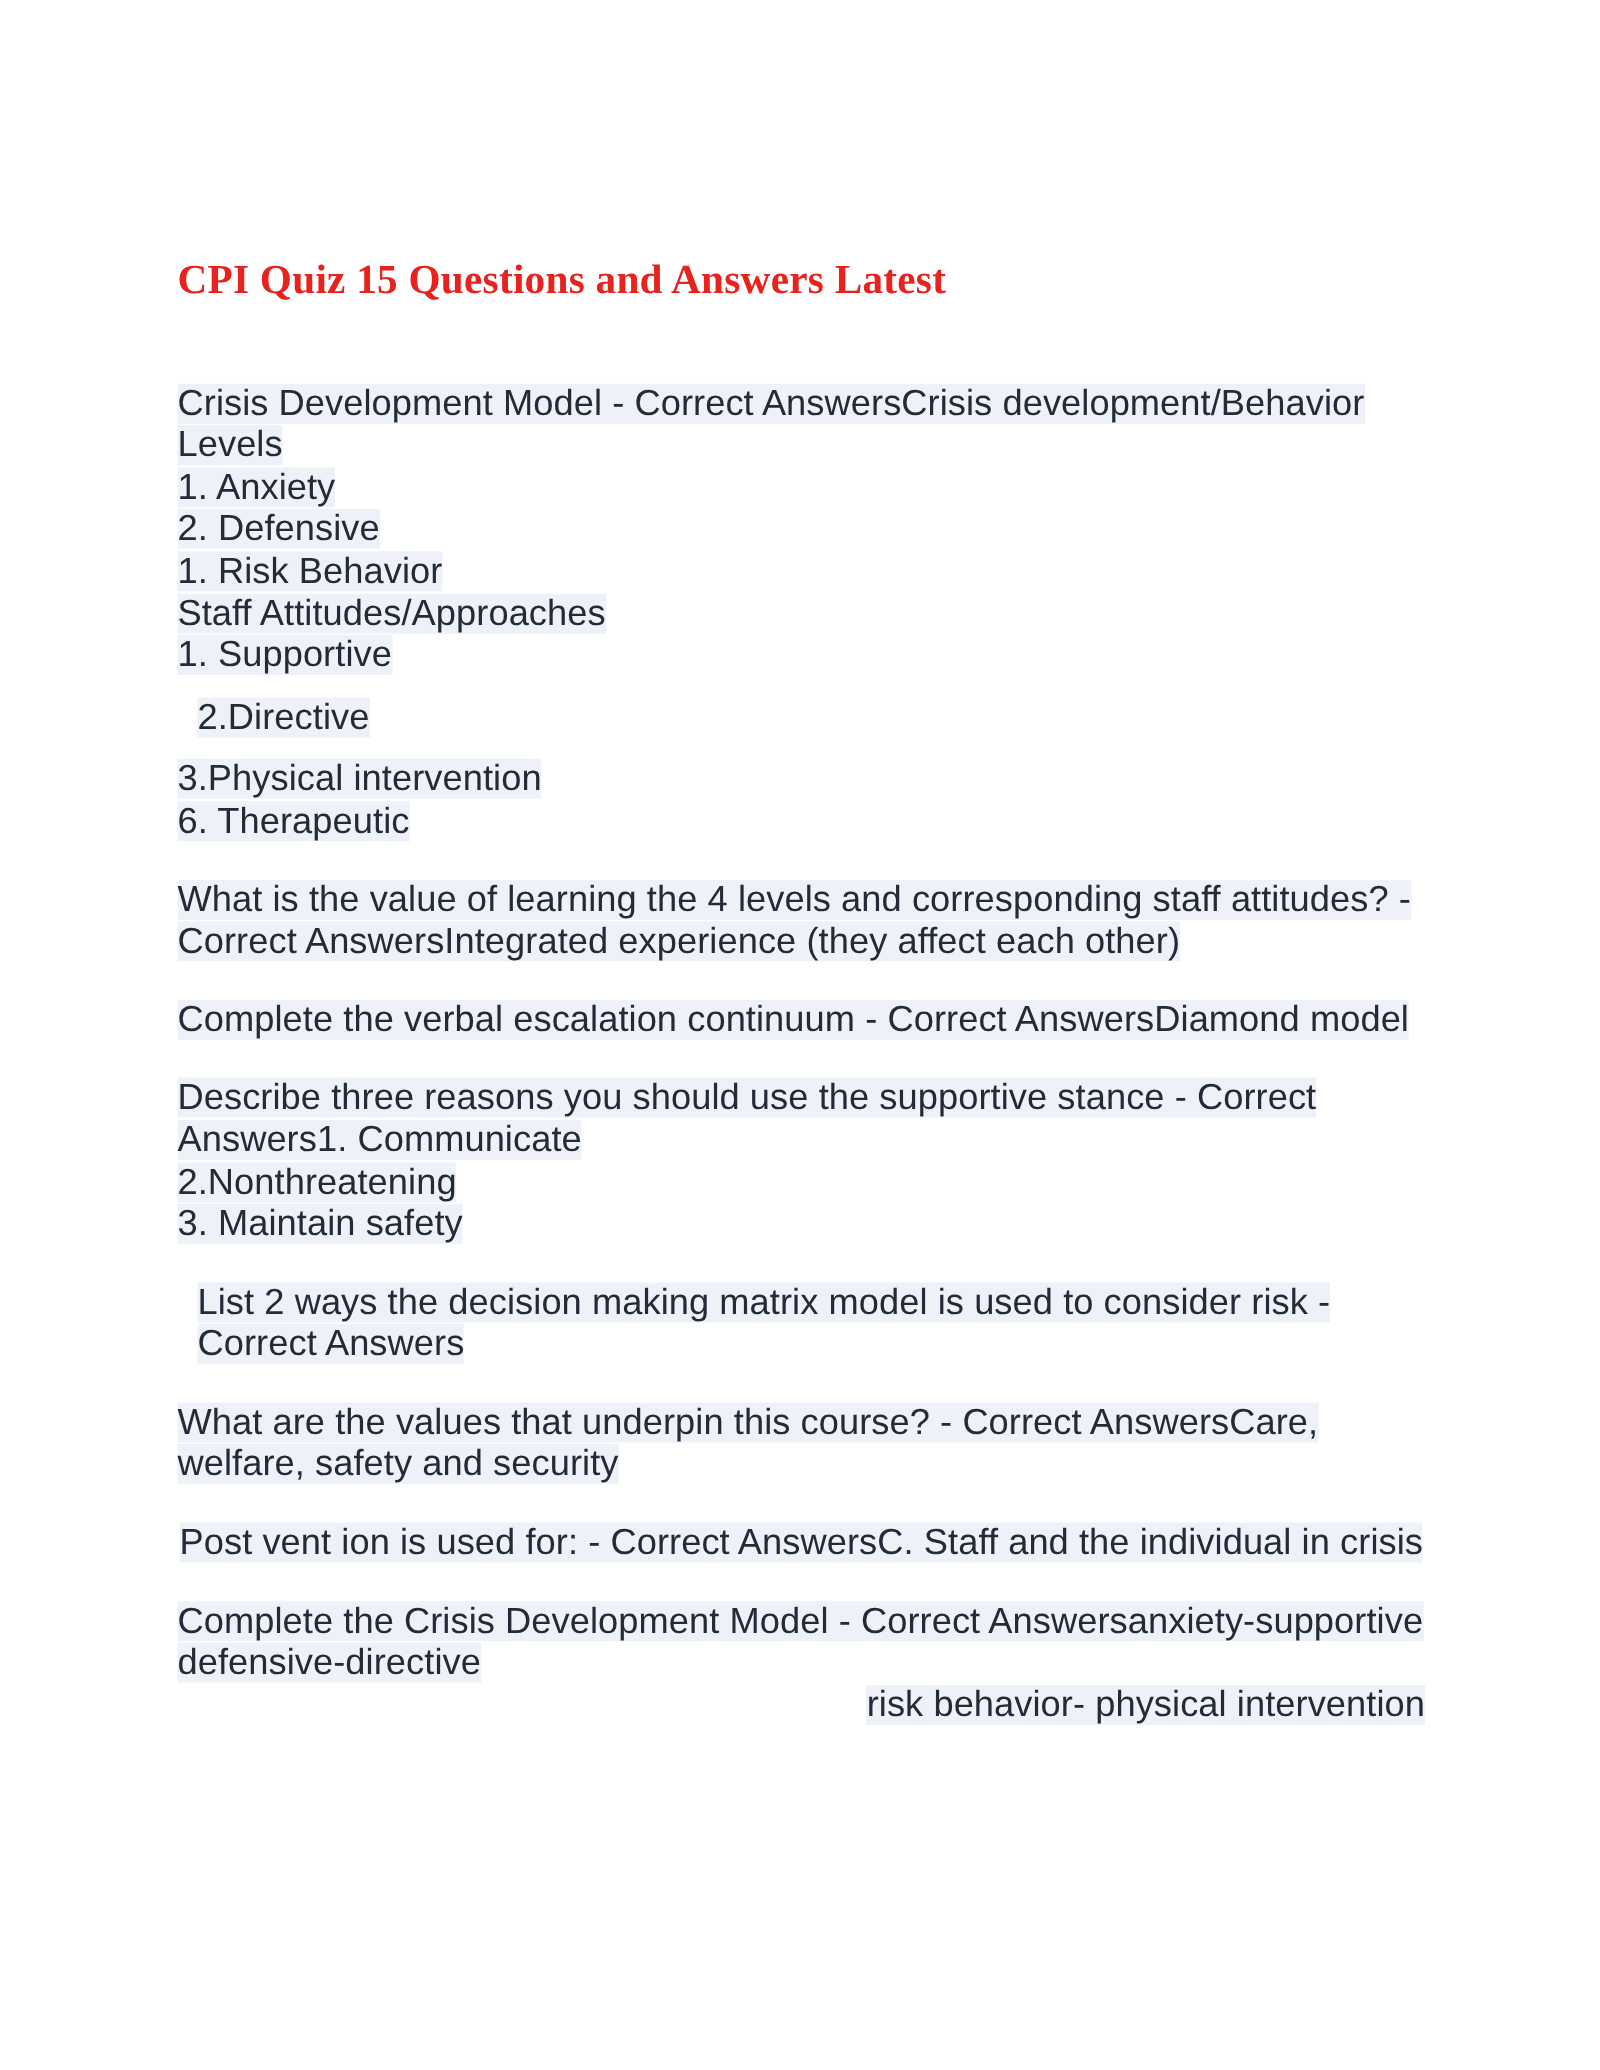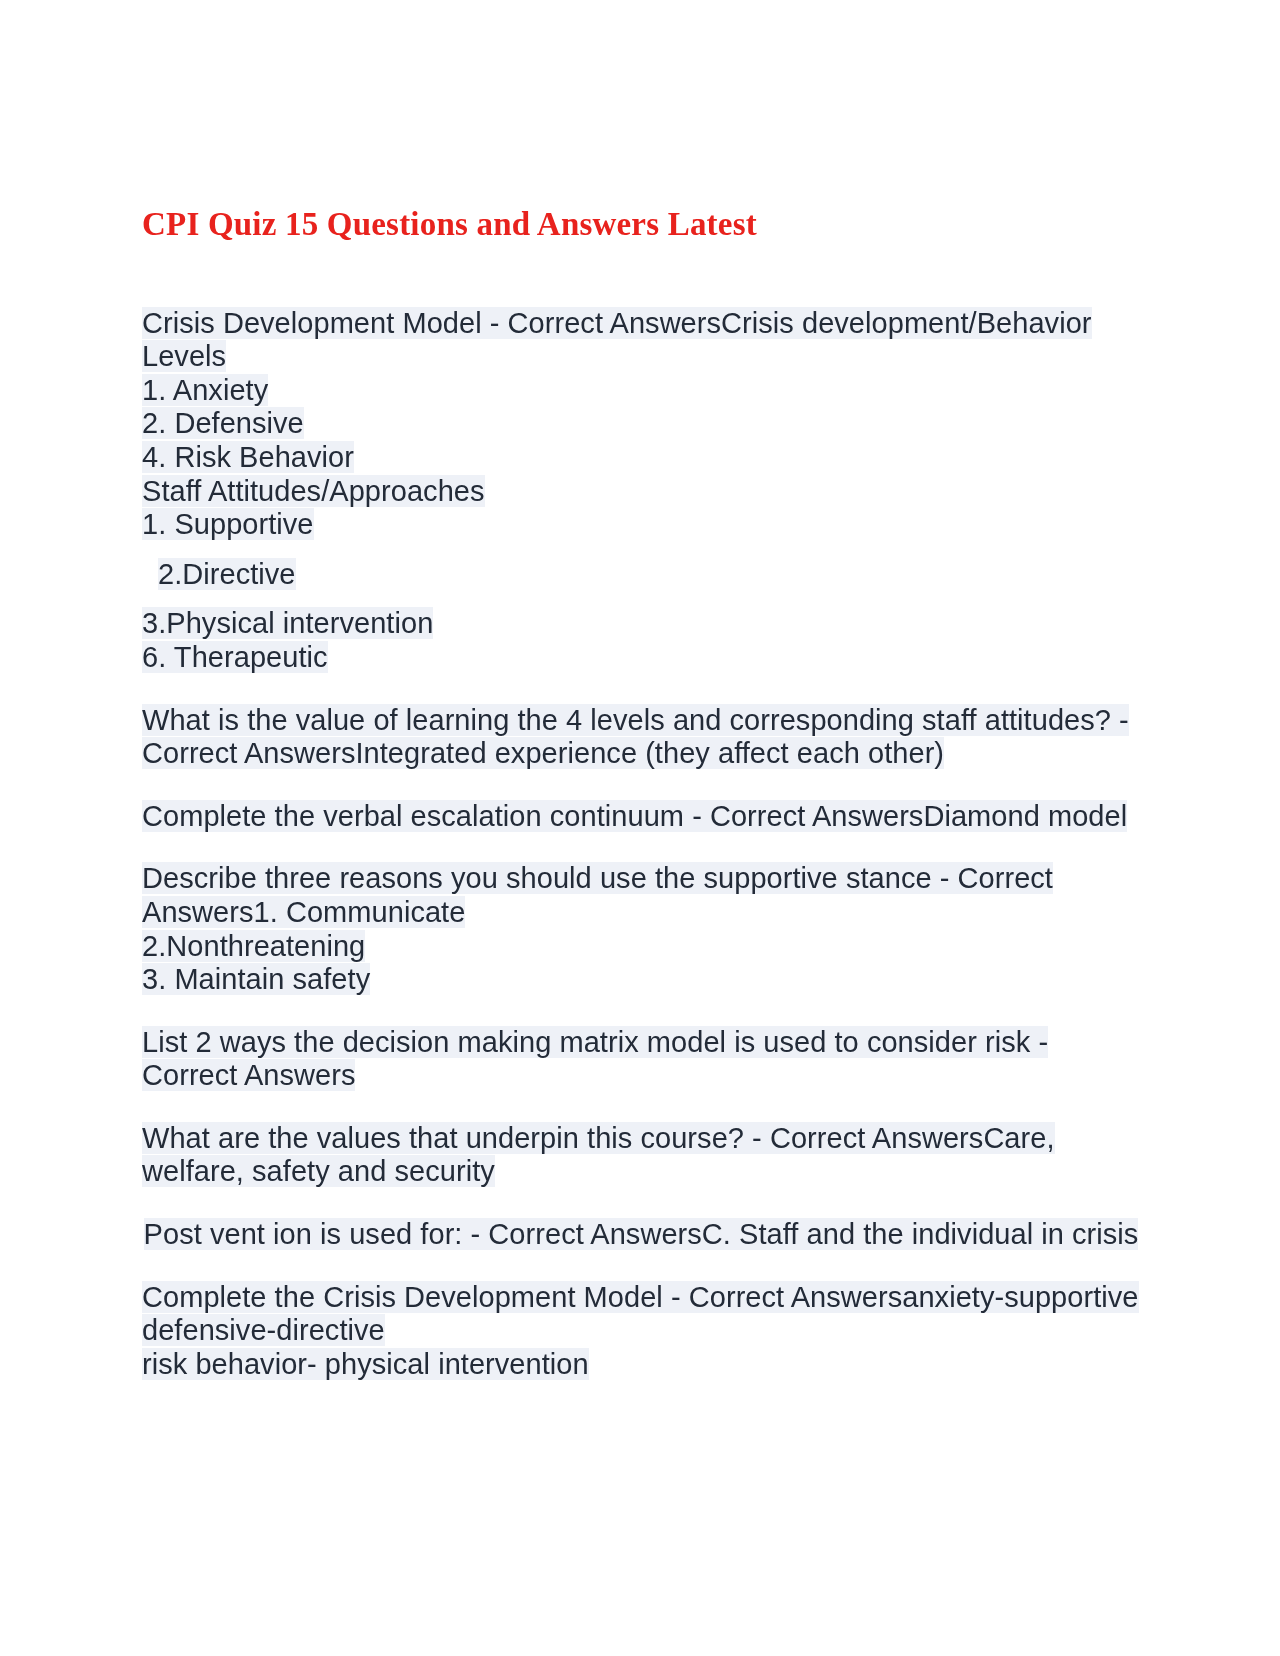--- a/index.html
+++ b/index.html
@@ -53,46 +53,46 @@
 
 <div class="page">
 
   <h1 class="doc-title">CPI Quiz 15 Questions and Answers Latest</h1>
 
   <div id="body-content">
       <div class="block">
         <p class="para" style="margin: 0px;"><span class="hl">Crisis Development Model - Correct AnswersCrisis development/Behavior Levels</span></p>
         <p class="para" style="margin: 0px;"><span class="hl">1. Anxiety</span></p>
         <p class="para" style="margin: 0px;"><span class="hl">2. Defensive</span></p>
-        <p class="para" style="margin: 0px;"><span class="hl">4. Risk Behavior</span></p>
+        <p class="para" style="margin: 0px;"><span class="hl">1. Risk Behavior</span></p>
         <p class="para" style="margin: 0px;"><span class="hl">Staff Attitudes/Approaches</span></p>
         <p class="para" style="margin: 0px;"><span class="hl">1. Supportive</span></p>
         <p class="para" style="margin: 16px;"><span class="hl">2.Directive</span></p>
         <p class="para" style="margin: 0px;"><span class="hl">3.Physical intervention</span></p>
         <p class="para" style="margin: 0px;"><span class="hl">6. Therapeutic</span></p>
       </div>
       <div class="block">
         <p class="para" style="margin: 0px;"><span class="hl">What is the value of learning the 4 levels and corresponding staff attitudes? - Correct AnswersIntegrated experience (they affect each other)</span></p>
       </div>
       <div class="block">
         <p class="para" style="margin: 0px;"><span class="hl">Complete the verbal escalation continuum - Correct AnswersDiamond model</span></p>
       </div>
       <div class="block">
         <p class="para" style="margin: 0px;"><span class="hl">Describe three reasons you should use the supportive stance - Correct Answers1. Communicate</span></p>
         <p class="para" style="margin: 0px;"><span class="hl">2.Nonthreatening</span></p>
         <p class="para" style="margin: 0px;"><span class="hl">3. Maintain safety</span></p>
       </div>
       <div class="block">
-        <p class="para" style="margin: 0px;"><span class="hl">List 2 ways the decision making matrix model is used to consider risk - Correct Answers</span></p>
+        <p class="para" style="margin: 16px;"><span class="hl">List 2 ways the decision making matrix model is used to consider risk - Correct Answers</span></p>
       </div>
       <div class="block">
         <p class="para" style="margin: 0px;"><span class="hl">What are the values that underpin this course? - Correct AnswersCare, welfare, safety and security</span></p>
       </div>
       <div class="block">
         <p class="para" style="margin: 0px; text-align: center;"><span class="hl">Post vent ion is used for: - Correct AnswersC. Staff and the individual in crisis</span></p>
       </div>
       <div class="block">
         <p class="para" style="margin: 0px;"><span class="hl">Complete the Crisis Development Model - Correct Answersanxiety-supportive defensive-directive</span></p>
-        <p class="para" style="margin: 0px;"><span class="hl">risk behavior- physical intervention</span></p>
+        <p class="para" style="margin: 0px; text-align: right;"><span class="hl">risk behavior- physical intervention</span></p>
       </div>
     </div>
 
 </div>
 
 </body></html>

